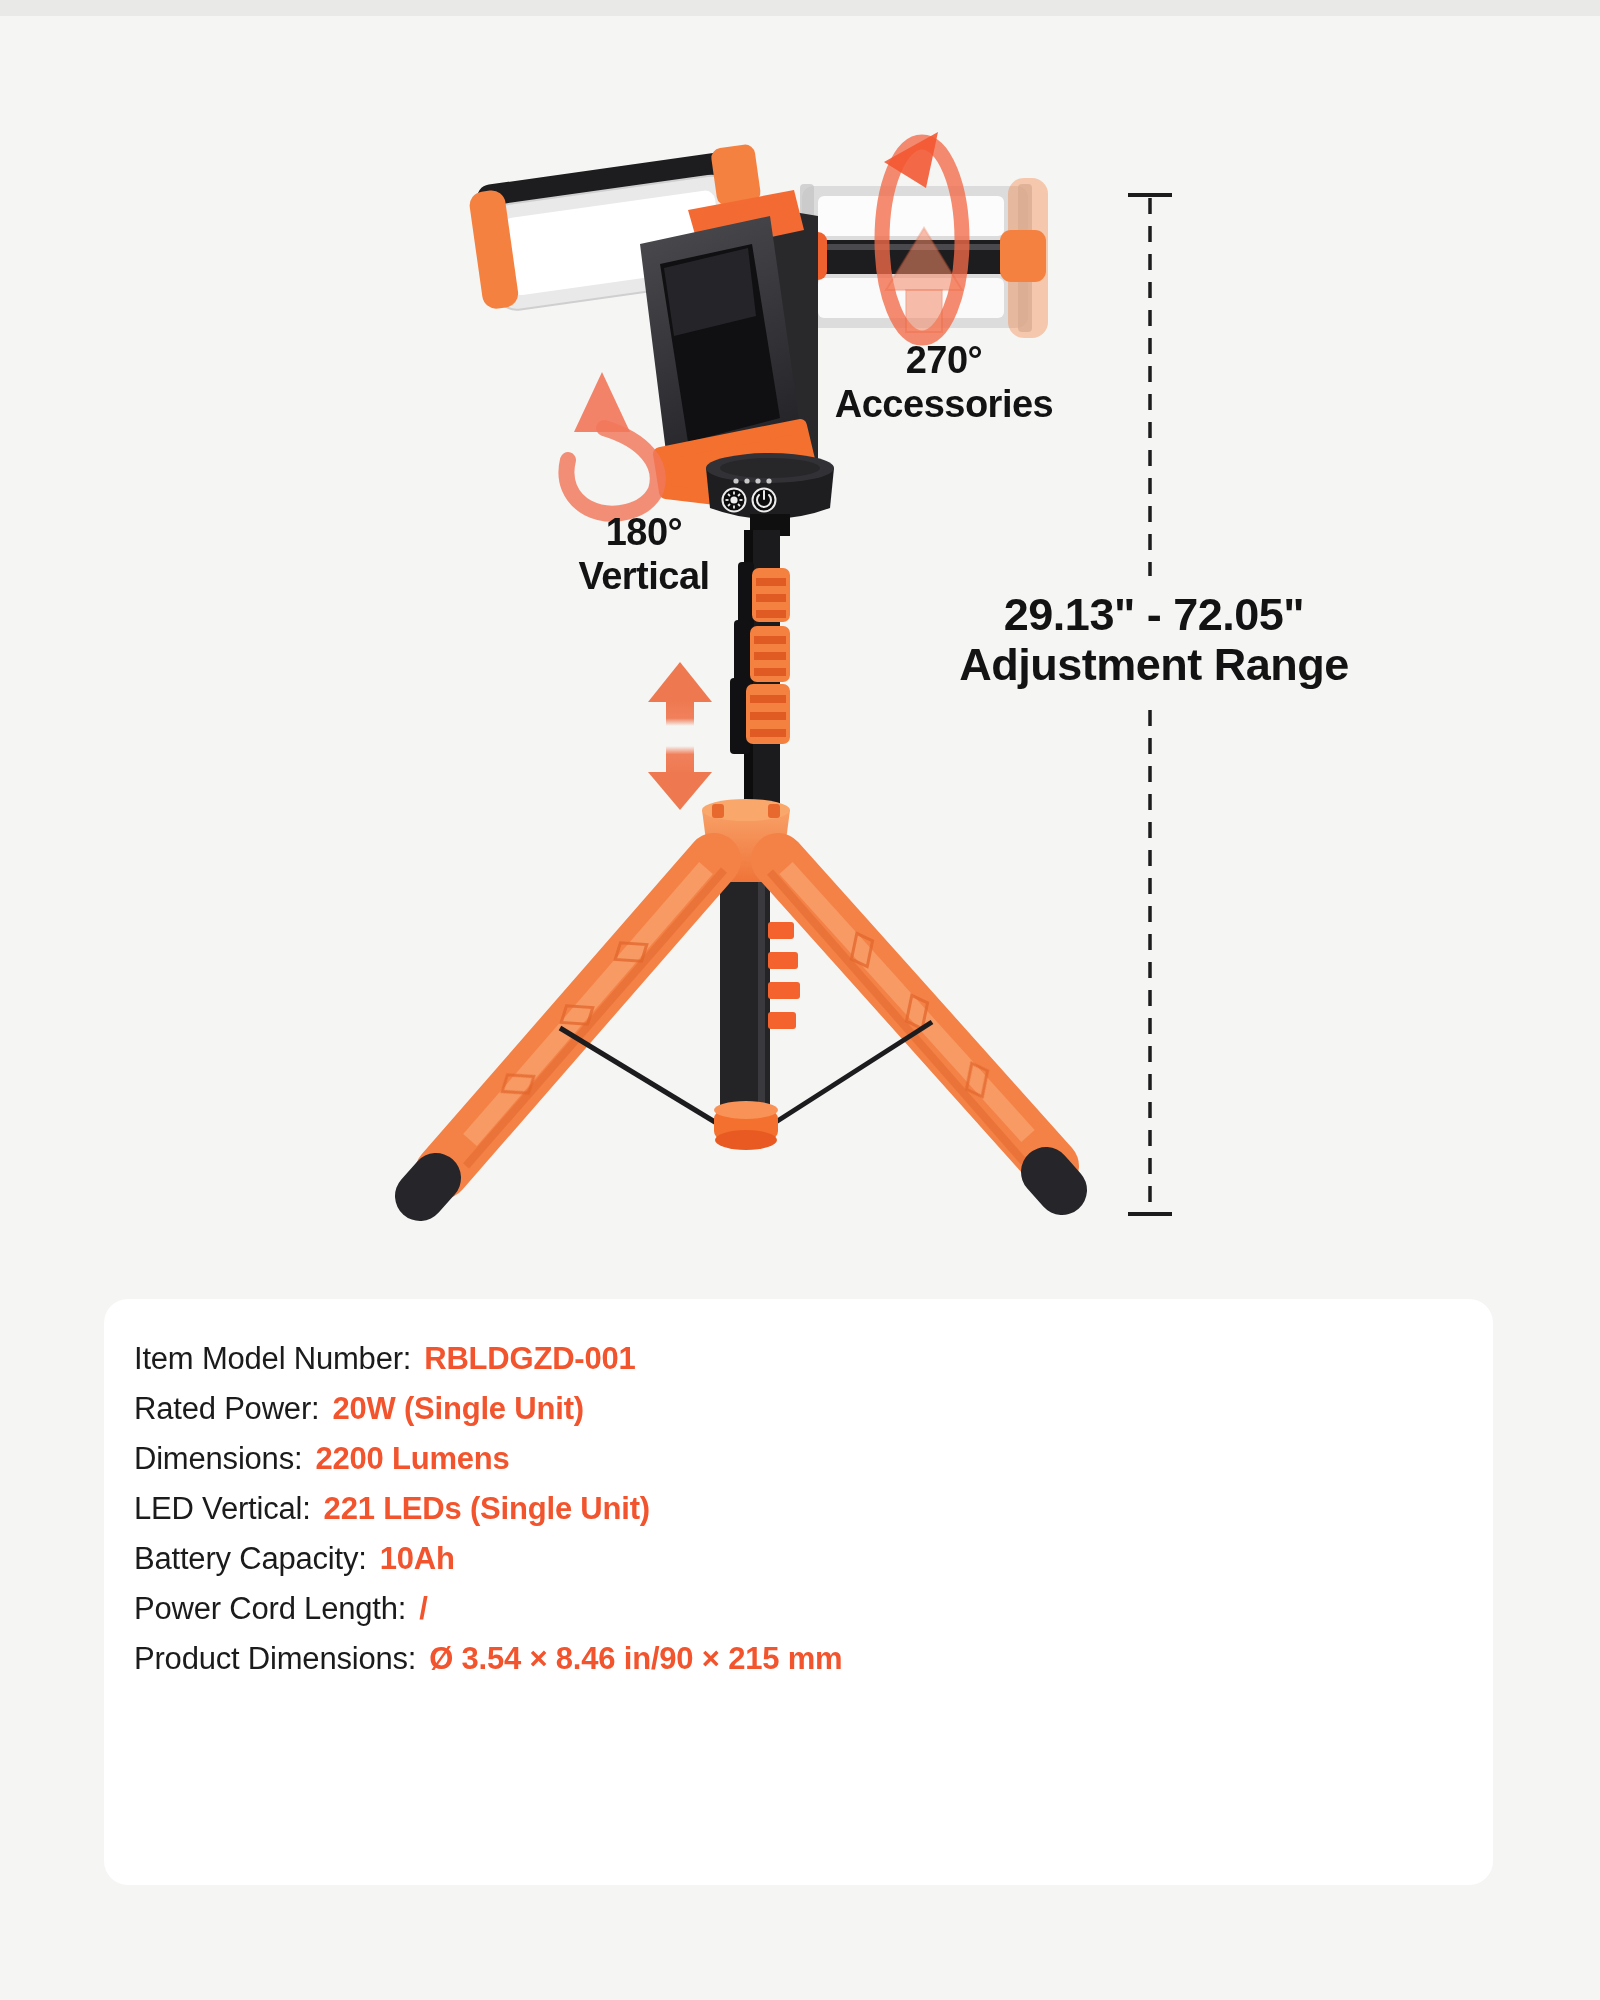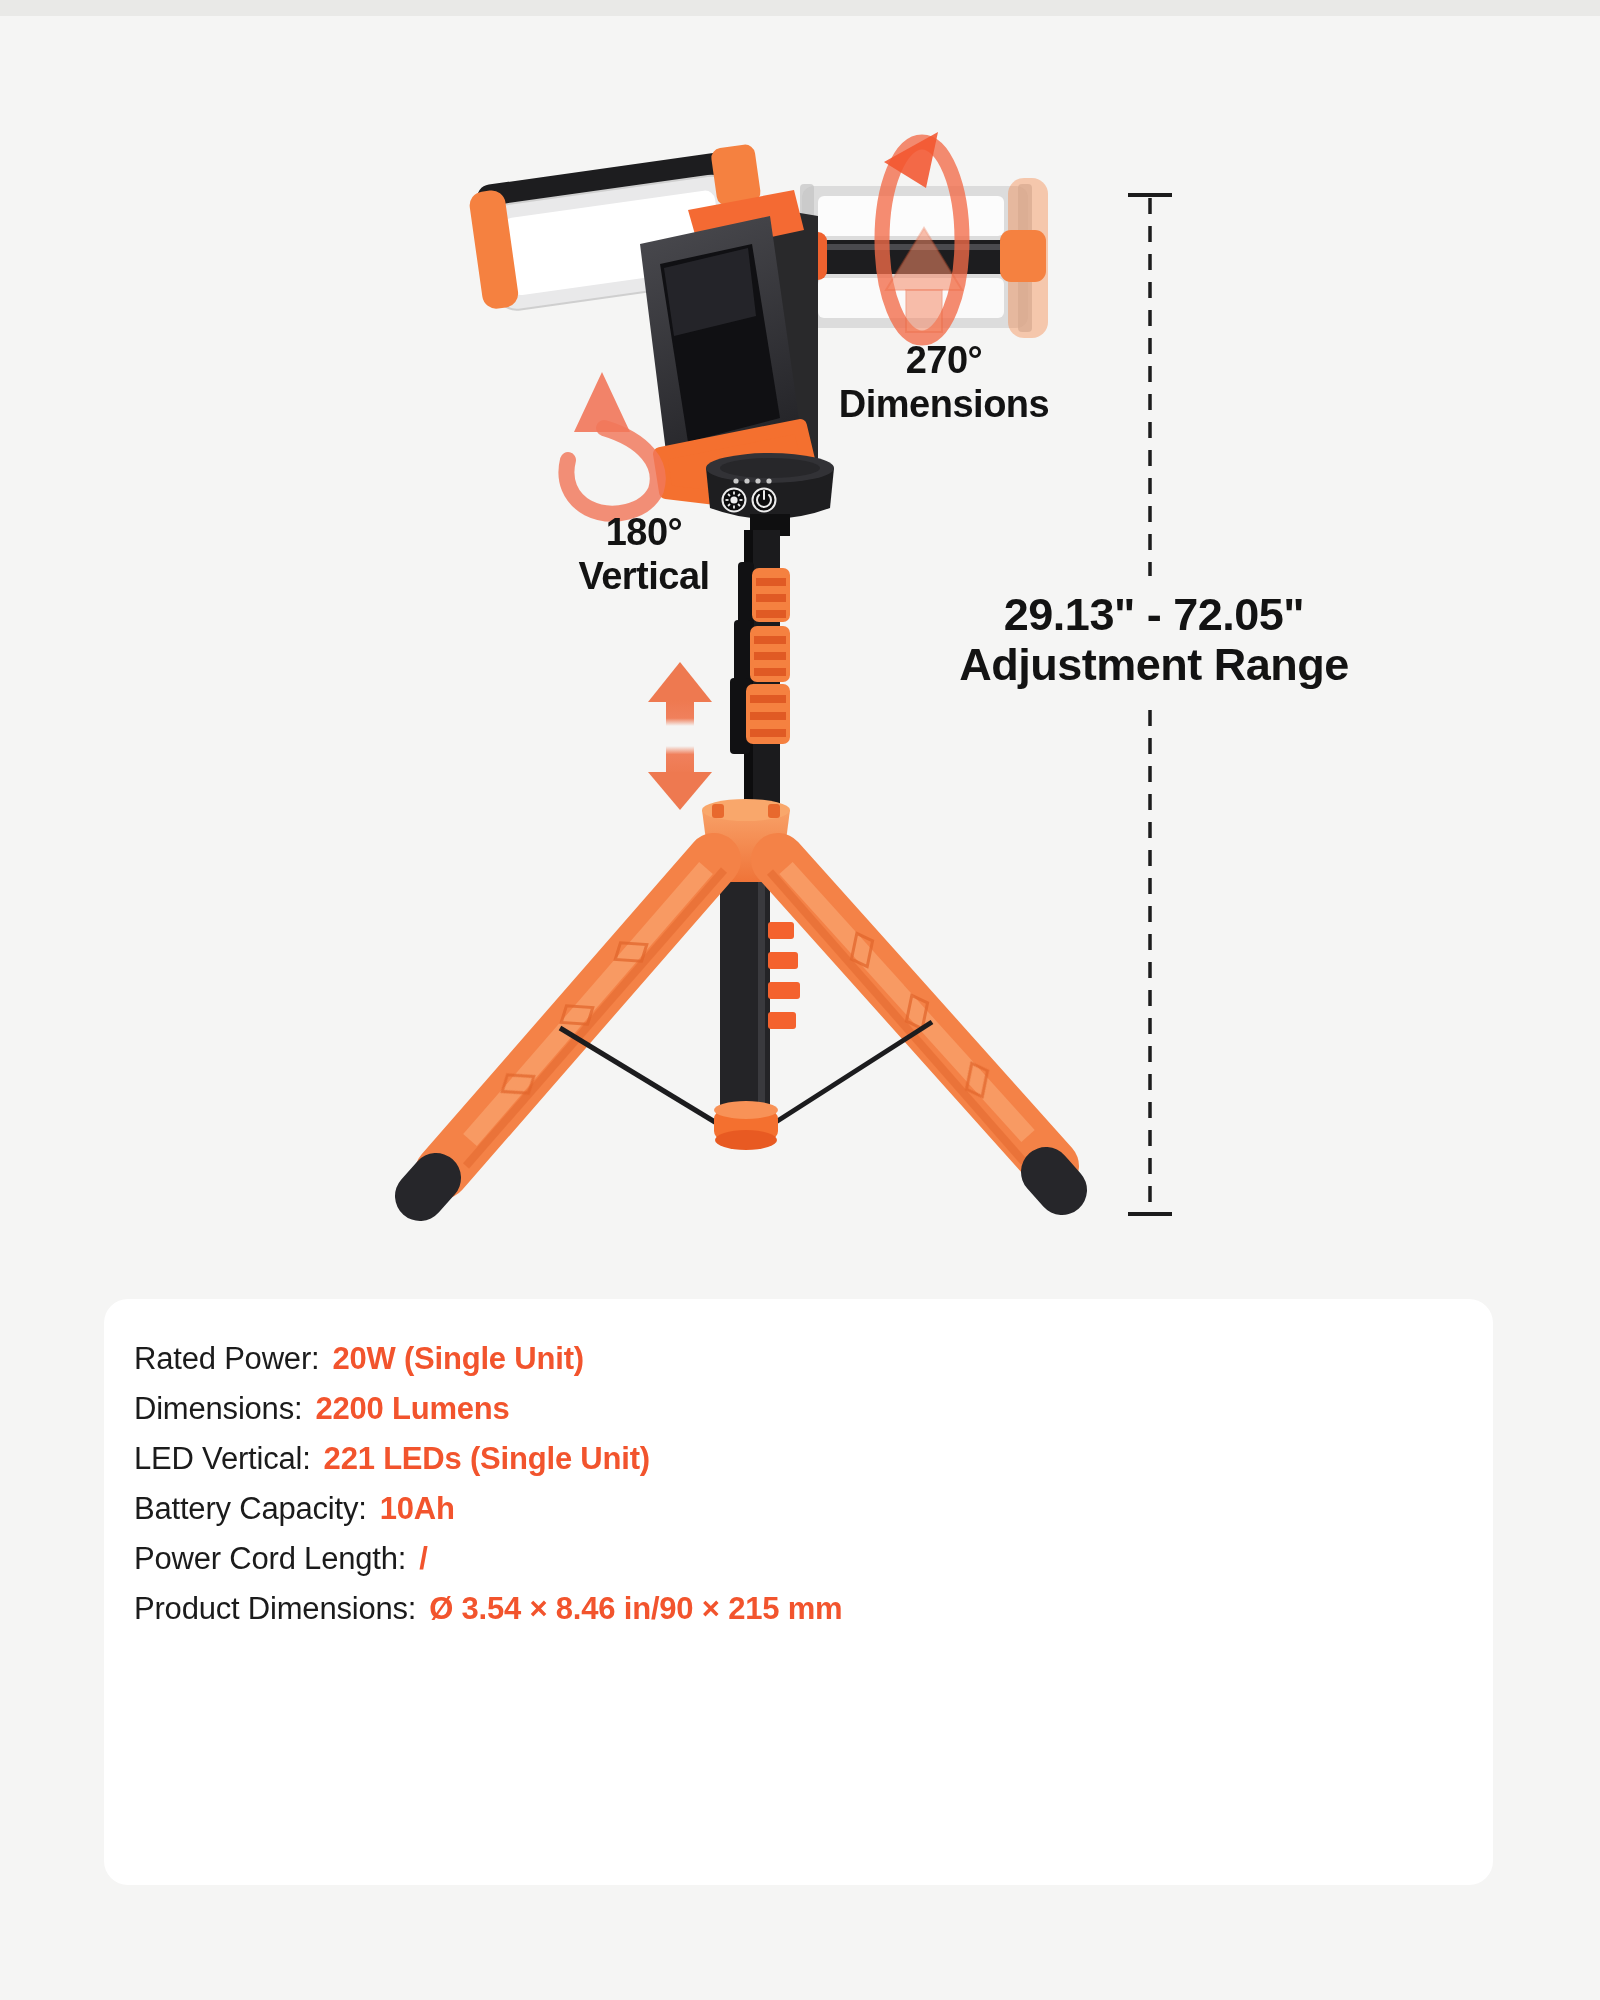--- a/index.html
+++ b/index.html
@@ -214,35 +214,39 @@
       <g>
         <rect x="714" y="1094" width="64" height="30" rx="9" fill="#f4702f"></rect>
         <ellipse cx="746" cy="1124" rx="31" ry="10" fill="#e85a22"></ellipse>
         <ellipse cx="746" cy="1094" rx="32" ry="9" fill="#f89257"></ellipse>
       </g>
     </g>
   </svg>
 
   <div class="ann ann-deg" style="left:944px; top:322px;">
     <div>270°</div>
-    <div>Dimensions</div>
+    <div>Accessories</div>
   </div>
 
   <div class="ann ann-deg" style="left:644px; top:494px;">
     <div>180°</div>
     <div>Vertical</div>
   </div>
 
   <div class="ann ann-range" style="left:1154px; top:574px;">
     <div>29.13" - 72.05"</div>
     <div>Adjustment Range</div>
   </div>
 
   <div class="spec-card">
     <div class="spec-row">
+      <span class="spec-label">Item Model Number:</span>
+      <span class="spec-value">RBLDGZD-001</span>
+    </div>
+    <div class="spec-row">
       <span class="spec-label">Rated Power:</span>
       <span class="spec-value">20W (Single Unit)</span>
     </div>
     <div class="spec-row">
       <span class="spec-label">Dimensions:</span>
       <span class="spec-value">2200 Lumens</span>
     </div>
     <div class="spec-row">
       <span class="spec-label">LED Vertical:</span>
       <span class="spec-value">221 LEDs (Single Unit)</span>

